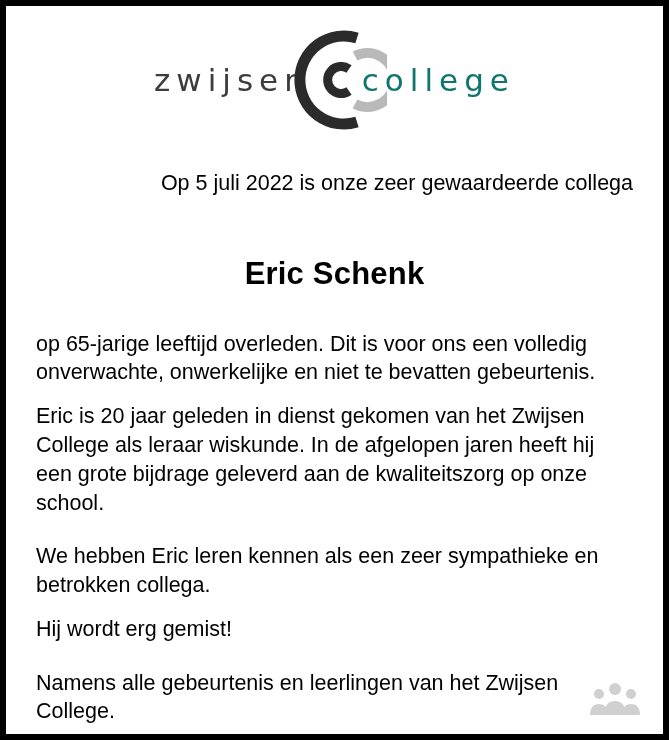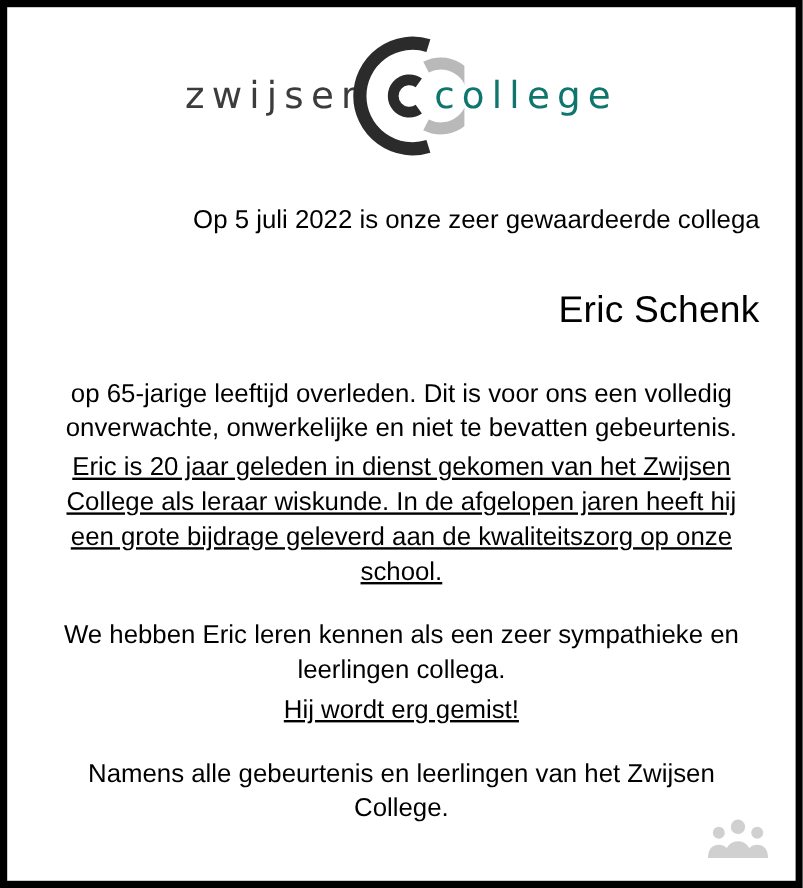--- a/index.html
+++ b/index.html
@@ -63,35 +63,33 @@
     padding: 0 30px;
     color: #000000;
   }
   .line-top {
     font-size: 21.5px;
     line-height: 1.28;
     margin-top: 16px;
     text-align: right;
   }
   .name {
-    text-align: right;
+    text-align: center;
     font-size: 31px;
-    font-weight: normal;
+    font-weight: bold;
     letter-spacing: 0.2px;
-    margin-top: 42px;
+    margin-top: 58px;
     margin-bottom: 38px;
   }
   .para {
     font-size: 21.5px;
     line-height: 1.34;
-    text-align: center;
   }
   .para + .para {
-    margin-top: 4px;
-    text-decoration: underline;
+    margin-top: 15px;
   }
   .gap {
     height: 25px;
   }
 
   
   .family-icon {
     position: absolute;
     right: 22px;
     bottom: 18px;
@@ -126,21 +124,21 @@
     <div class="line-top">Op 5 juli 2022 is onze zeer gewaardeerde collega</div>
 
     <div class="name">Eric Schenk</div>
 
     <div class="para">op 65-jarige leeftijd overleden. Dit is voor ons een volledig onverwachte, onwerkelijke en niet te bevatten gebeurtenis.</div>
 
     <div class="para">Eric is 20 jaar geleden in dienst gekomen van het Zwijsen College als leraar wiskunde. In de afgelopen jaren heeft hij een grote bijdrage geleverd aan de kwaliteitszorg op onze school.</div>
 
     <div class="gap"></div>
 
-    <div class="para">We hebben Eric leren kennen als een zeer sympathieke en leerlingen collega.</div>
+    <div class="para">We hebben Eric leren kennen als een zeer sympathieke en betrokken collega.</div>
 
     <div class="para">Hij wordt erg gemist!</div>
 
     <div class="gap"></div>
 
     <div class="para">Namens alle gebeurtenis en leerlingen van het Zwijsen College.</div>
   </div>
 
   <span class="family-icon">
     <svg viewBox="0 0 52 34" width="52" height="34" aria-hidden="true">

